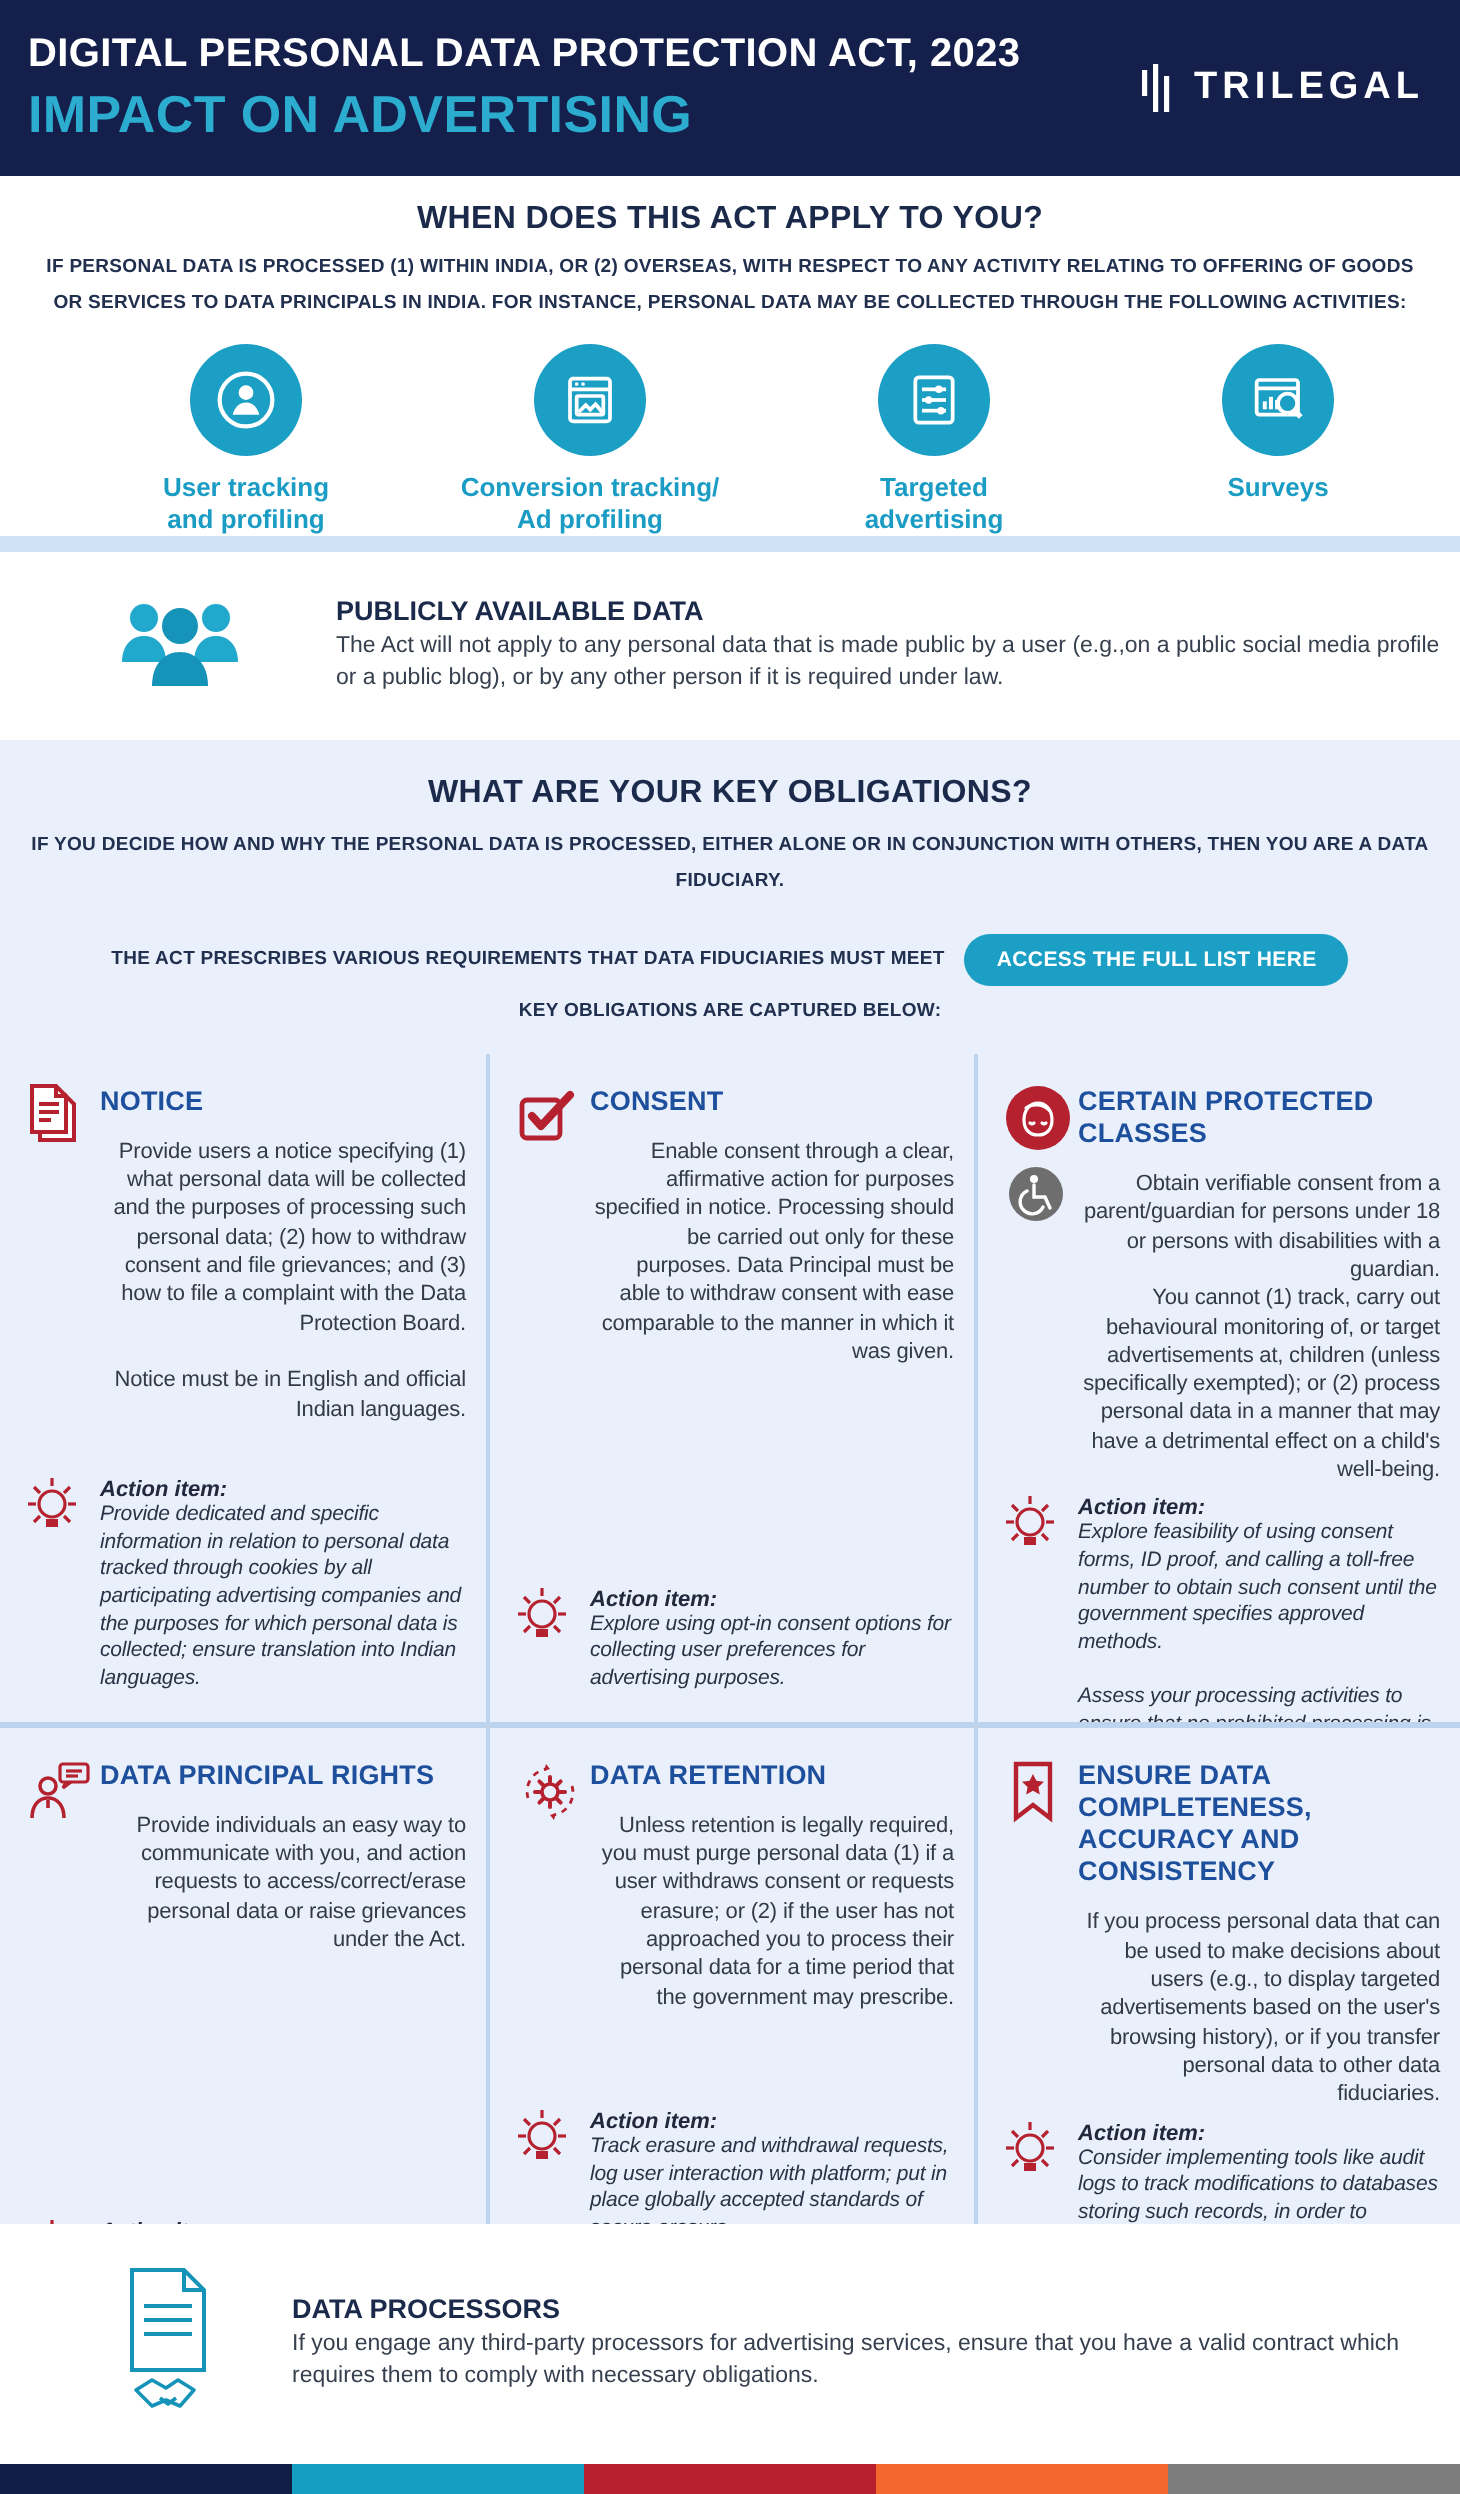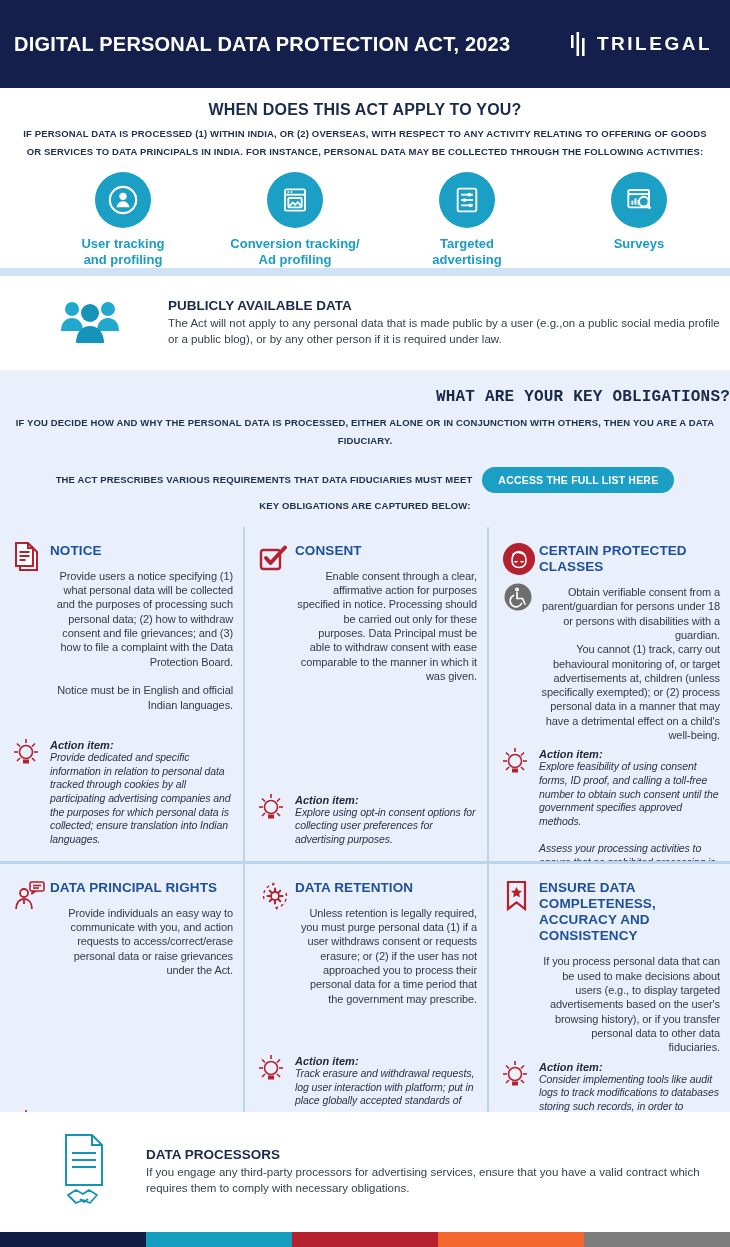--- a/index.html
+++ b/index.html
@@ -38,21 +38,21 @@
   
   .public-band { border-top:8px solid #cfe2f6; height:102px; background:#ffffff;
     display:flex; align-items:center; padding-left:58px; }
   .public-icon { width:64px; flex:0 0 64px; }
   .public-text { margin-left:46px; width:580px; }
   .band-title { font-size:13.5px; font-weight:bold; color:#1b2a4a; margin-bottom:3px; }
   .band-body { font-size:11.5px; color:#37404f; line-height:1.35; }
 
   
   .obligations { background:#e9f0fb; height:742px; padding-top:18px; overflow:hidden; }
-  .obligations .h2 { text-align:right;font-family:Liberation Mono, monospace; }
+  .obligations .h2 { text-align:center; }
   .obl-line1 { text-align:center; margin-top:8px; }
   .obl-line2 { display:flex; align-items:center; justify-content:center; gap:10px; margin-top:18px; }
   .full-list-btn {
     background:#1b9fc4; color:#ffffff; border:none; border-radius:15px;
     font-family:"Liberation Sans",sans-serif; font-size:10.5px; font-weight:bold;
     padding:7px 16px; letter-spacing:.2px; cursor:pointer;
   }
   .obl-line3 { text-align:center; margin-top:4px; }
 
   .grid { margin-top:12px; }
@@ -81,20 +81,21 @@
   .footer-bar .seg { flex:1 1 20%; height:15px; }
 
   svg { display:block; }
 </style>
 </head>
 <body>
 
 <div class="header">
   <div>
     <div class="title">DIGITAL PERSONAL DATA PROTECTION ACT, 2023</div>
+    <div class="subtitle">IMPACT ON ADVERTISING</div>
   </div>
   <div class="brand">
     <span>
       <svg width="18" height="26" viewBox="0 0 18 26">
         <rect x="0" y="4" width="2.6" height="13" fill="#fff"></rect>
         <rect x="5.5" y="1" width="2.6" height="24" fill="#fff"></rect>
         <rect x="11" y="7" width="2.6" height="18" fill="#fff"></rect>
       </svg>
     </span>
     <span class="brand-name">TRILEGAL</span>

